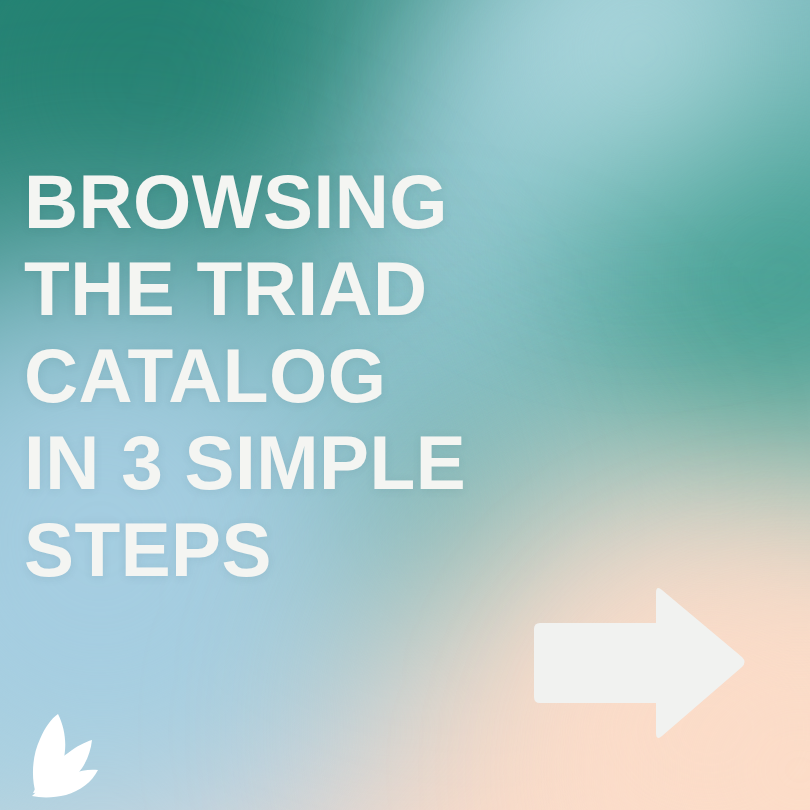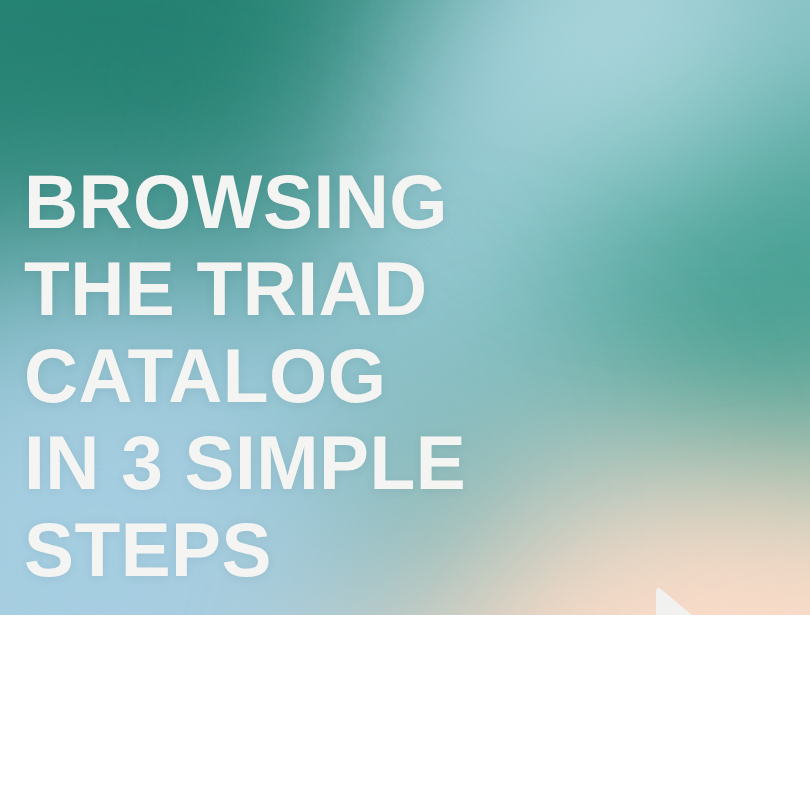--- a/index.html
+++ b/index.html
@@ -3,21 +3,21 @@
 <meta charset="utf-8">
 <style>
   html, body {
     margin: 0;
     padding: 0;
     background: #ffffff;
   }
   #canvas {
     position: relative;
     width: 810px;
-    height: 615px;
+    height: 810px;
     overflow: hidden;
     font-family: "Liberation Sans", sans-serif;
     isolation: isolate;
   }
 
   
   .bg-base {
     position: absolute;
     inset: 0;
     background: linear-gradient(150deg,

